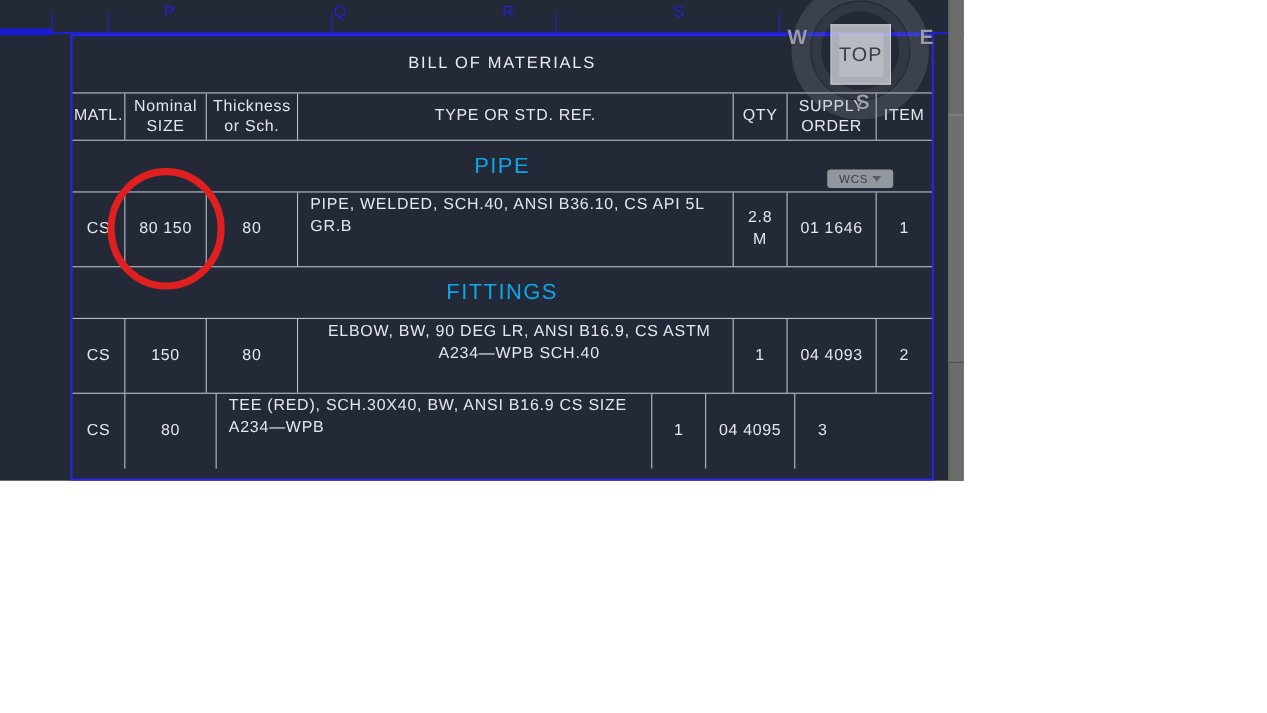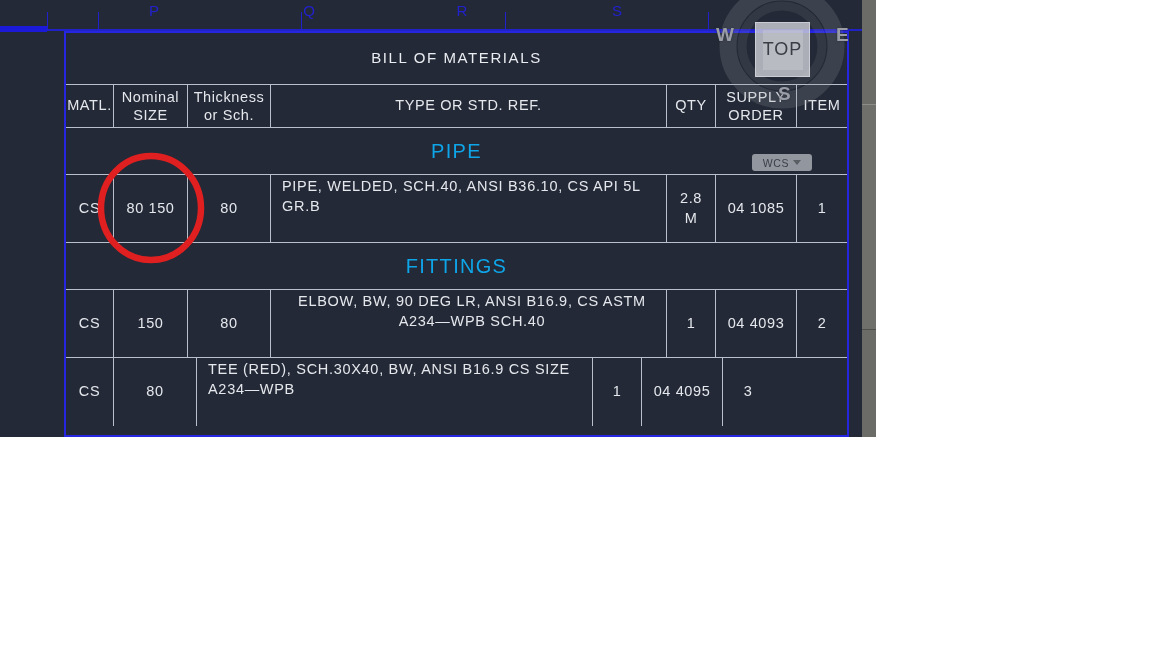--- a/index.html
+++ b/index.html
@@ -273,21 +273,21 @@
         <div class="cell c-size">80  150</div>
         <div class="cell c-thk">80</div>
         <div class="cell c-type desc two-line" style="align-items:flex-start;">
           <span>PIPE, WELDED, SCH.40, ANSI B36.10, CS API 5L</span>
           <span>GR.B</span>
         </div>
         <div class="cell c-qty two-line">
           <span>2.8</span>
           <span>M</span>
         </div>
-        <div class="cell c-so">04  1085</div>
+        <div class="cell c-so">01  1646</div>
         <div class="cell c-item">1</div>
       </div>
 
       <div class="row r-section">
         <div class="cell span-all section-text">FITTINGS</div>
       </div>
 
       <div class="row r-data">
         <div class="cell c-matl">CS</div>
         <div class="cell c-size">150</div>

